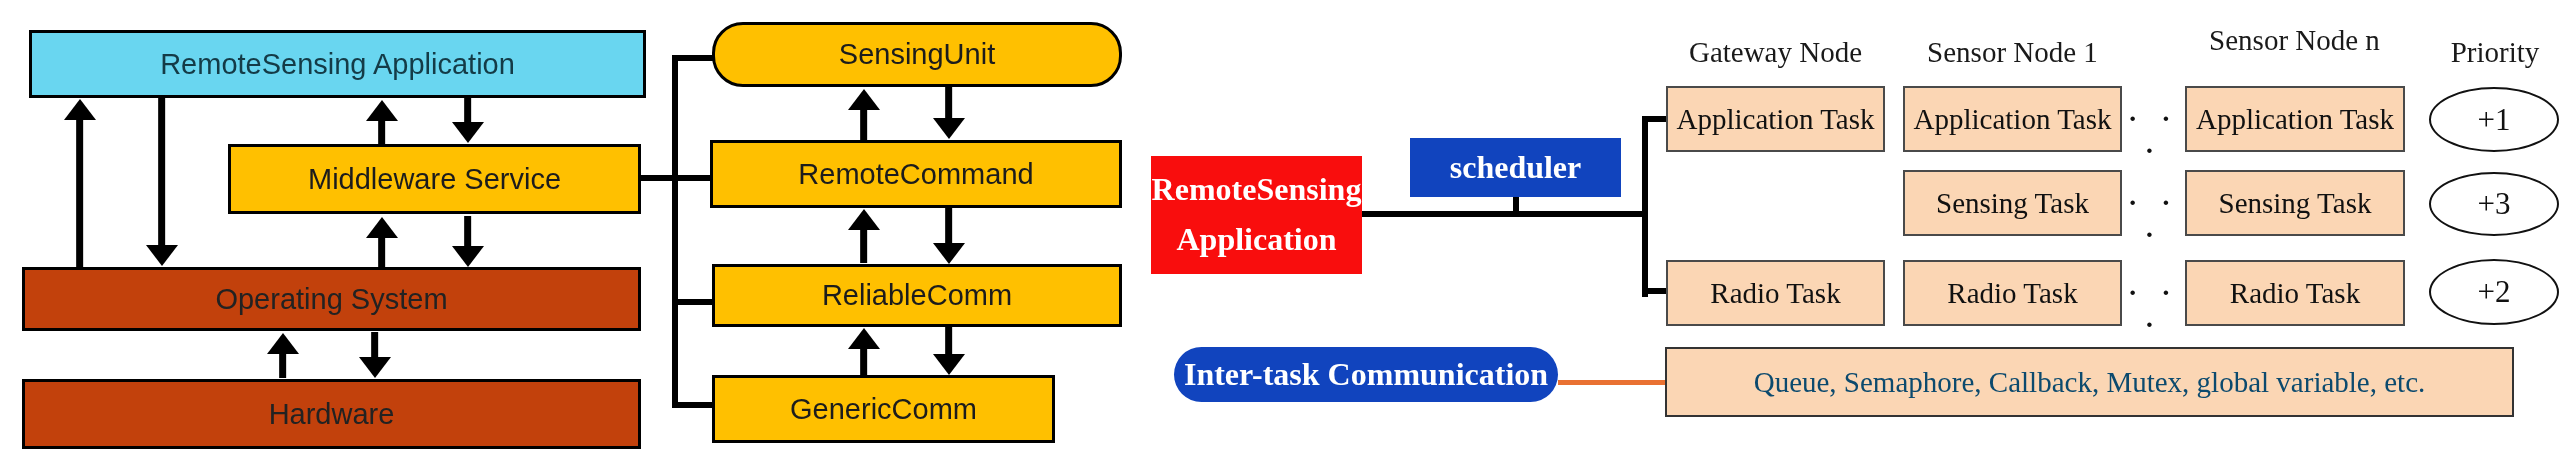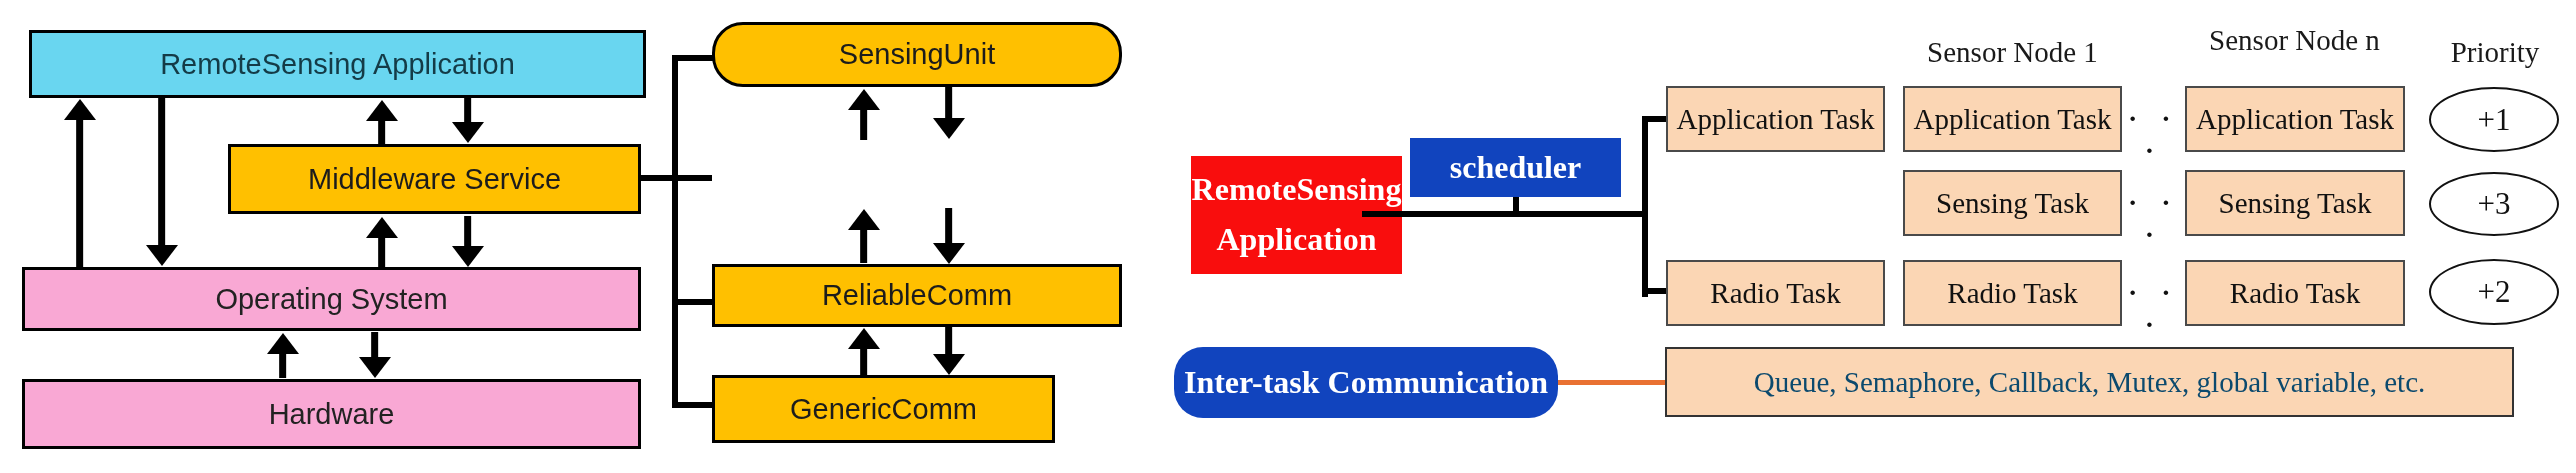--- a/index.html
+++ b/index.html
@@ -9,21 +9,21 @@
     background:#fff;
     font-family:"Liberation Sans",sans-serif;
     overflow:hidden;
     padding-left:24px;
   }
   
   .box{position:absolute;box-sizing:border-box;display:flex;align-items:center;justify-content:center;text-align:center;}
   .stackbox{border:3.5px solid #000;font-size:29px;color:#132f3a;font-weight:400;}
   .cyan{background:var(--cyan);color:#143b47;}
   .orange{background:var(--orange);color:#1c1c1c;}
-  .white{background:#f9a8d4;color:#222;}
+  .white{background:#c2410c;color:#222;}
   .compbox{border:3.5px solid #000;background:var(--orange);font-size:29px;color:#1c1c1c;}
   .redbox{background:var(--red);color:#fff;font-family:"Liberation Serif",serif;font-weight:bold;font-size:32px;line-height:1.55;}
   .bluebox{background:var(--blue);color:#fff;font-family:"Liberation Serif",serif;font-weight:bold;font-size:32px;}
   .taskbox{background:var(--peach);border:2.1px solid #4a4a4a;font-family:"Liberation Serif",serif;font-size:29px;color:#111;}
   .ipcbox{background:var(--peach);border:2.1px solid #333;font-family:"Liberation Serif",serif;font-size:29px;color:#0c4a6e;}
   .colhead{position:absolute;font-family:"Liberation Serif",serif;font-size:29px;color:#1a1a1a;text-align:center;}
   .ellipse{position:absolute;box-sizing:border-box;border:2.8px solid #111;border-radius:50%;background:#fff;
            display:flex;align-items:center;justify-content:center;
            font-family:"Liberation Serif",serif;font-size:31px;color:#111;}
   .dots{position:absolute;font-family:"Liberation Serif",serif;font-weight:bold;font-size:28px;letter-spacing:8.4px;color:#111;text-align:center;}
@@ -89,20 +89,23 @@
       <span class="shaft"></span>
     </div>
   <div class="arr down" style="left:358px;top:332px;height:46px;">
       <span class="head"></span>
       <span class="shaft"></span>
     </div>
 
   <div class="box compbox" style="left:712px;top:22px;width:410px;height:65px;border-radius:31px;">
     <span>SensingUnit</span>
   </div>
+  <div class="box compbox" style="left:710px;top:140px;width:412px;height:68px;">
+    <span>RemoteCommand</span>
+  </div>
   <div class="box compbox" style="left:712px;top:264px;width:410px;height:63px;">
     <span>ReliableComm</span>
   </div>
   <div class="box compbox" style="left:712px;top:375px;width:343px;height:68px;">
     <span>GenericComm</span>
   </div>
 
   <div class="arr up" style="left:847px;top:89px;height:51px;">
       <span class="head"></span>
       <span class="shaft"></span>
@@ -127,35 +130,38 @@
       <span class="head"></span>
       <span class="shaft"></span>
     </div>
 
   <div class="line" style="left:672px;top:55px;width:5.6px;height:352px;"></div>
   <div class="line" style="left:672px;top:55px;width:42px;height:5.6px;"></div>
   <div class="line" style="left:638px;top:175px;width:74px;height:5.6px;"></div>
   <div class="line" style="left:672px;top:299px;width:40px;height:5.6px;"></div>
   <div class="line" style="left:672px;top:402px;width:40px;height:5.6px;"></div>
 
-  <div class="box redbox" style="left:1151px;top:156px;width:211px;height:118px;flex-direction:column;margin-left:40px;">
+  <div class="box redbox" style="left:1151px;top:156px;width:211px;height:118px;flex-direction:column;">
     <span>RemoteSensing</span>
     <span>Application</span>
   </div>
 
   <div class="box bluebox" style="left:1410px;top:138px;width:211px;height:59px;">
     <span>scheduler</span>
   </div>
 
   <div class="line" style="left:1362px;top:211px;width:286px;height:5.6px;"></div>
   <div class="line" style="left:1513px;top:197px;width:5.6px;height:16.7px;"></div>
   <div class="line" style="left:1642px;top:116px;width:5.6px;height:181px;"></div>
   <div class="line" style="left:1642px;top:116px;width:25px;height:5.6px;"></div>
   <div class="line" style="left:1642px;top:288px;width:25px;height:5.6px;"></div>
 
+  <div class="colhead" style="left:1671px;top:36px;width:209px;">
+    <span>Gateway Node</span>
+  </div>
   <div class="colhead" style="left:1908px;top:36px;width:209px;">
     <span>Sensor Node 1</span>
   </div>
   <div class="colhead" style="left:2190px;top:24px;width:209px;">
     <span>Sensor Node n</span>
   </div>
   <div class="colhead" style="left:2425px;top:36px;width:140px;">
     <span>Priority</span>
   </div>
 
@@ -197,21 +203,21 @@
   <div class="dots" style="left:2122px;top:277px;width:63px;">
     <span>· · ·</span>
   </div>
   <div class="box taskbox" style="left:2185px;top:260px;width:220px;height:66px;">
     <span>Radio Task</span>
   </div>
   <div class="ellipse" style="left:2429px;top:259px;width:130px;height:66px;">
     <span>+2</span>
   </div>
 
-  <div class="box bluebox" style="left:1174px;top:347px;width:384px;height:71px;border-radius:29px;">
+  <div class="box bluebox" style="left:1174px;top:347px;width:384px;height:55px;border-radius:29px;">
     <span>Inter-task Communication</span>
   </div>
   <div class="oline" style="left:1558px;top:380px;width:107px;height:4.9px;"></div>
   <div class="box ipcbox" style="left:1665px;top:347px;width:849px;height:70px;">
     <span>Queue,  Semaphore, Callback, Mutex, global variable, etc.</span>
   </div>
 
 </div>
 
 

